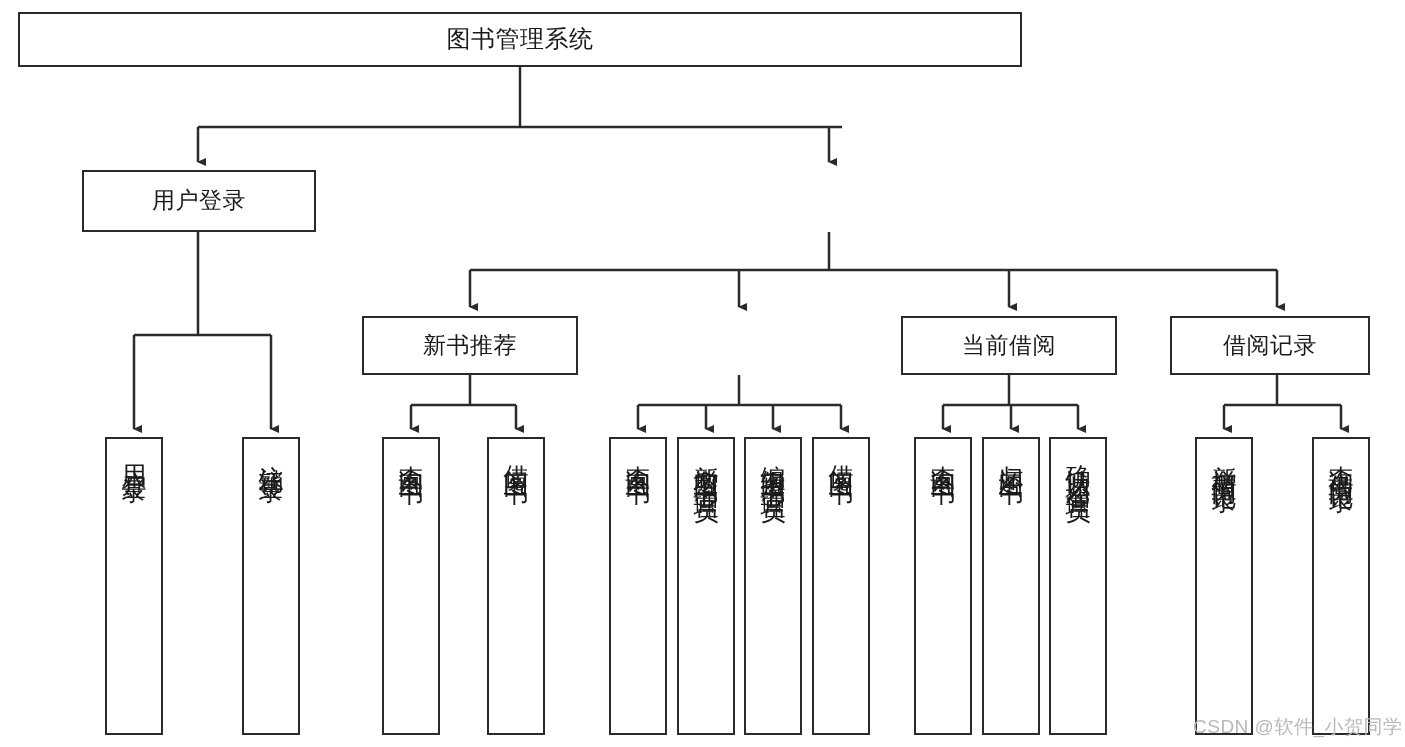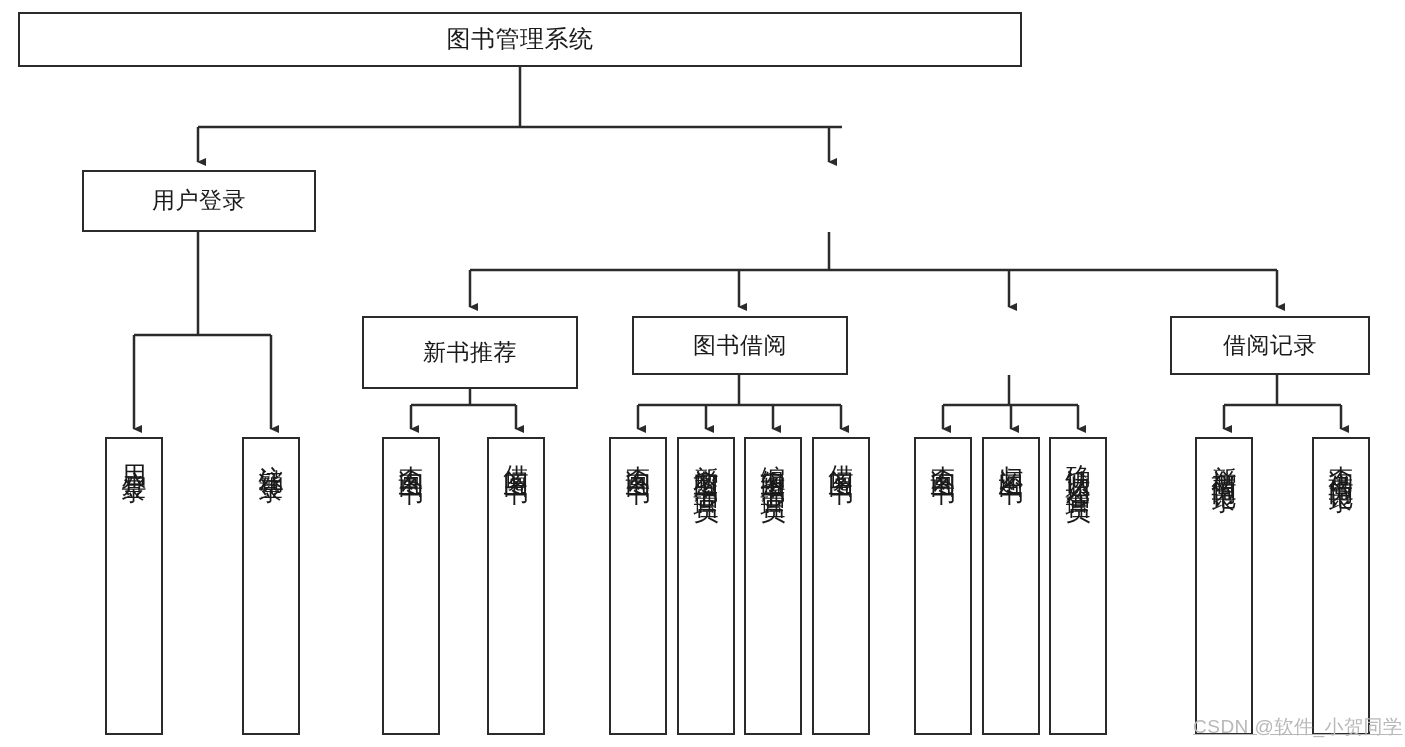--- a/index.html
+++ b/index.html
@@ -128,28 +128,28 @@
 
   <div class="node horiz root" style="left:18px; top:12px; width:1004px; height:55px;">
     <span class="node-label">图书管理系统</span>
   </div>
 
   <div class="node horiz" style="left:82px; top:170px; width:234px; height:62px;">
     <span class="node-label">用户登录</span>
   </div>
 
 
-  <div class="node horiz" style="left:362px; top:316px; width:216px; height:73px;">
+  <div class="node horiz" style="left:362px; top:316px; width:216px; height:59px;">
     <span class="node-label">新书推荐</span>
   </div>
 
-  <div class="node horiz" style="left:632px; top:316px; width:216px; height:59px;">
-    <span class="node-label">图书借阅</span>
-  </div>
-
+
+  <div class="node horiz" style="left:901px; top:316px; width:216px; height:59px;">
+    <span class="node-label">当前借阅</span>
+  </div>
 
   <div class="node horiz" style="left:1170px; top:316px; width:200px; height:59px;">
     <span class="node-label">借阅记录</span>
   </div>
 
   <div class="node vert" style="left:105px; top:437px; width:58px; height:298px;">
     <span class="node-label">用户登录</span>
   </div>
 
   <div class="node vert" style="left:242px; top:437px; width:58px; height:298px;">
@@ -193,15 +193,15 @@
   </div>
 
   <div class="node vert" style="left:1195px; top:437px; width:58px; height:298px;">
     <span class="node-label">新增借阅记录</span>
   </div>
 
   <div class="node vert" style="left:1312px; top:437px; width:58px; height:298px;">
     <span class="node-label">查询借阅记录</span>
   </div>
 
-  <div class="watermark" style="left:1193px; top:714px;text-decoration:underline;">CSDN @软件_小贺同学</div>
+  <div class="watermark" style="left:1193px; top:714px;">CSDN @软件_小贺同学</div>
 
 </div>
 
 </body></html>

